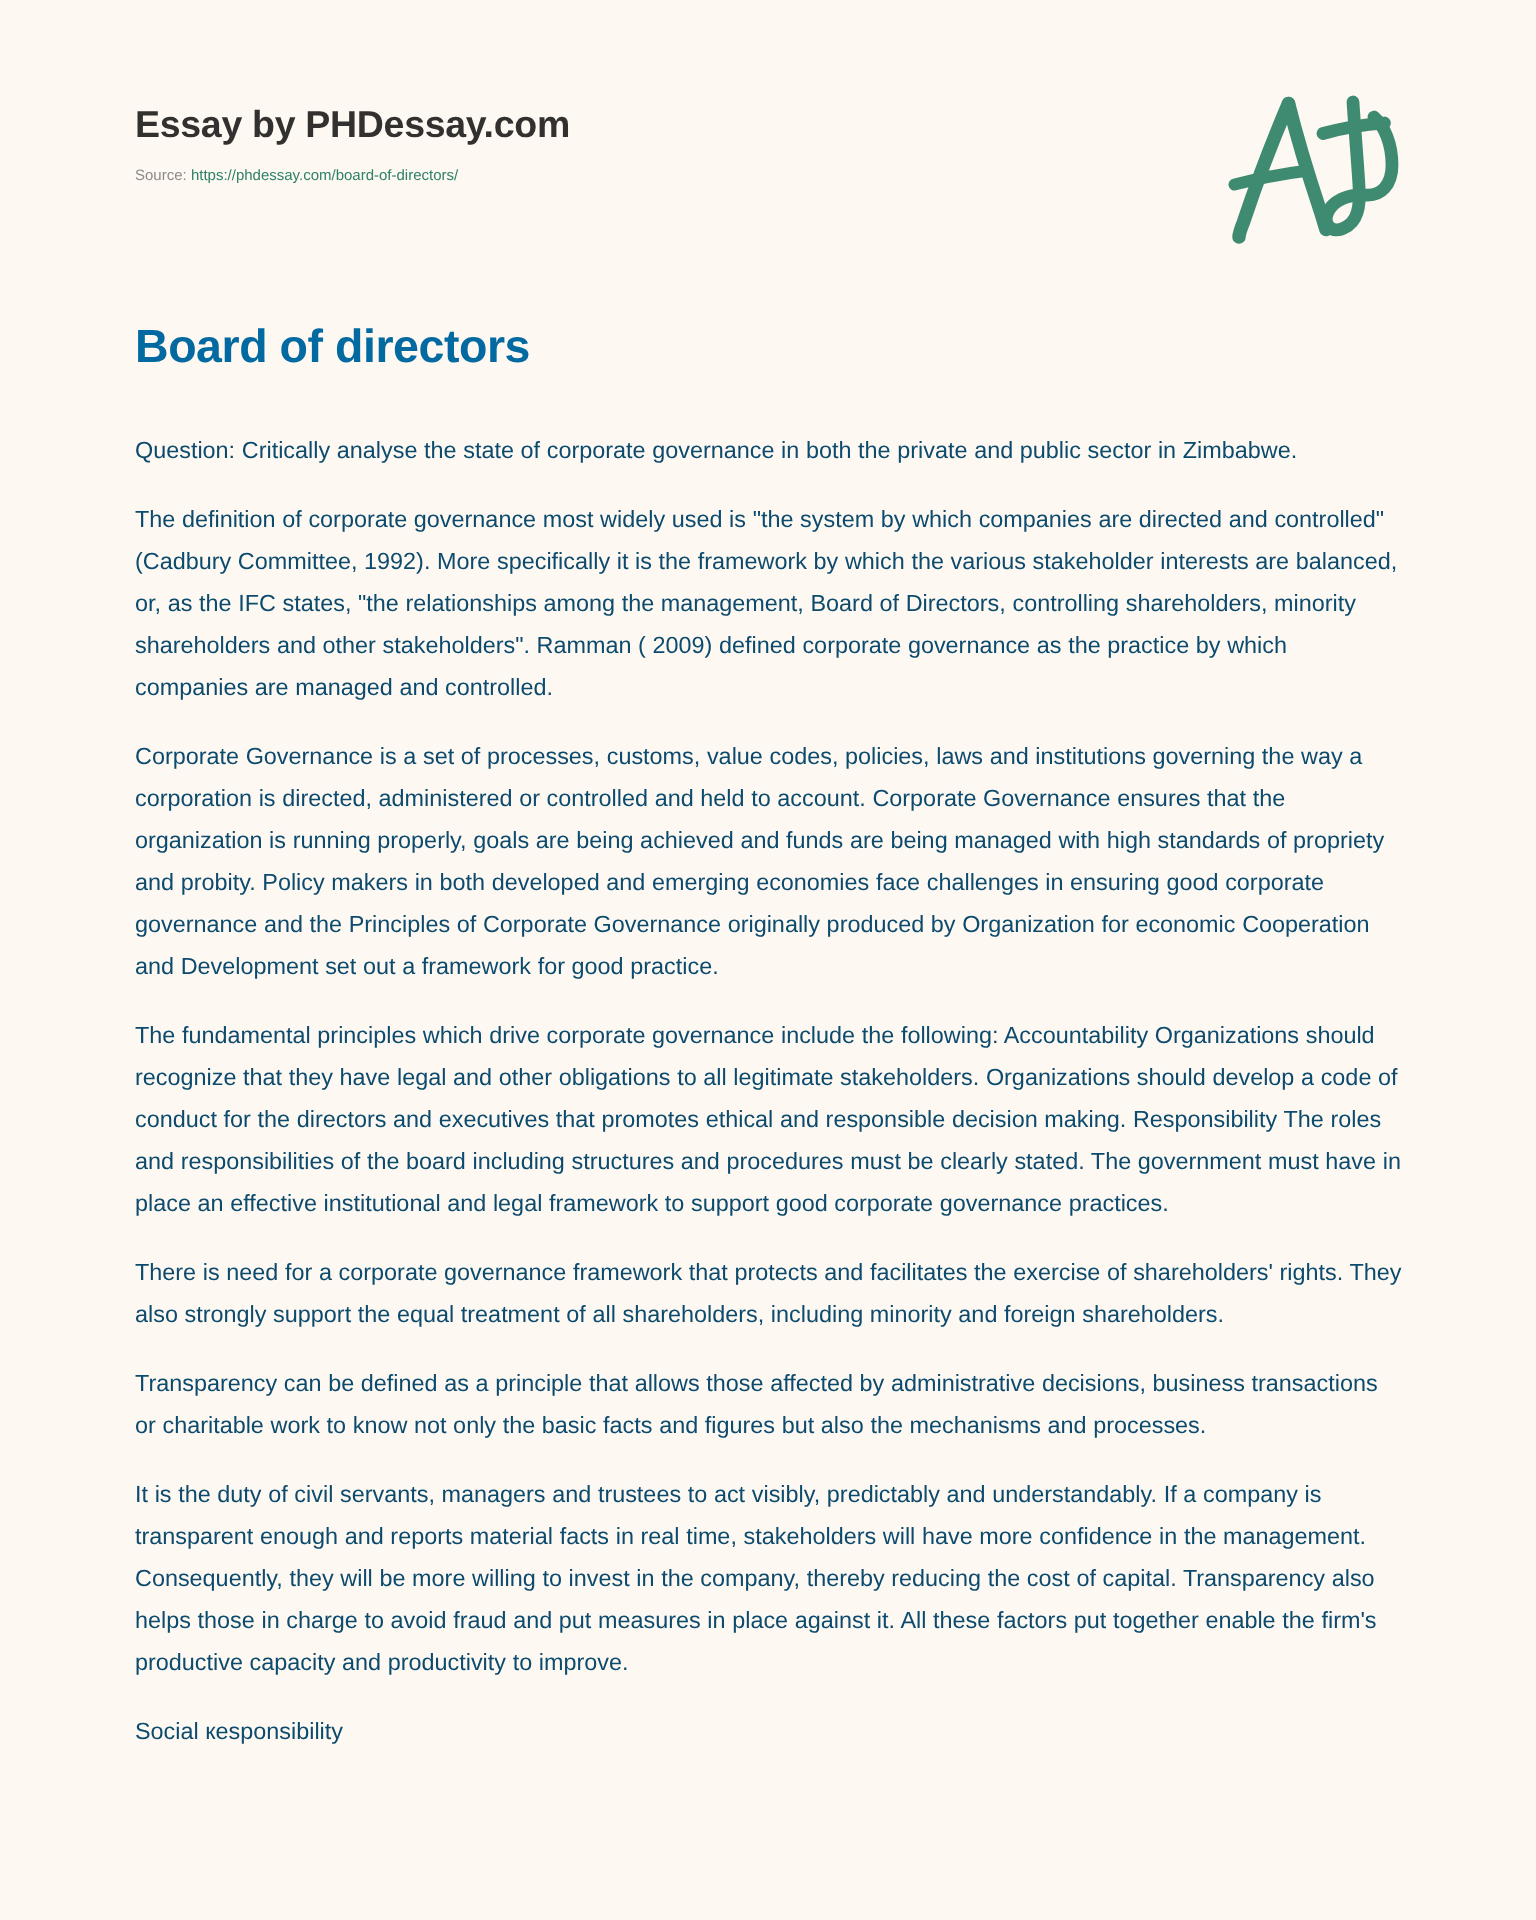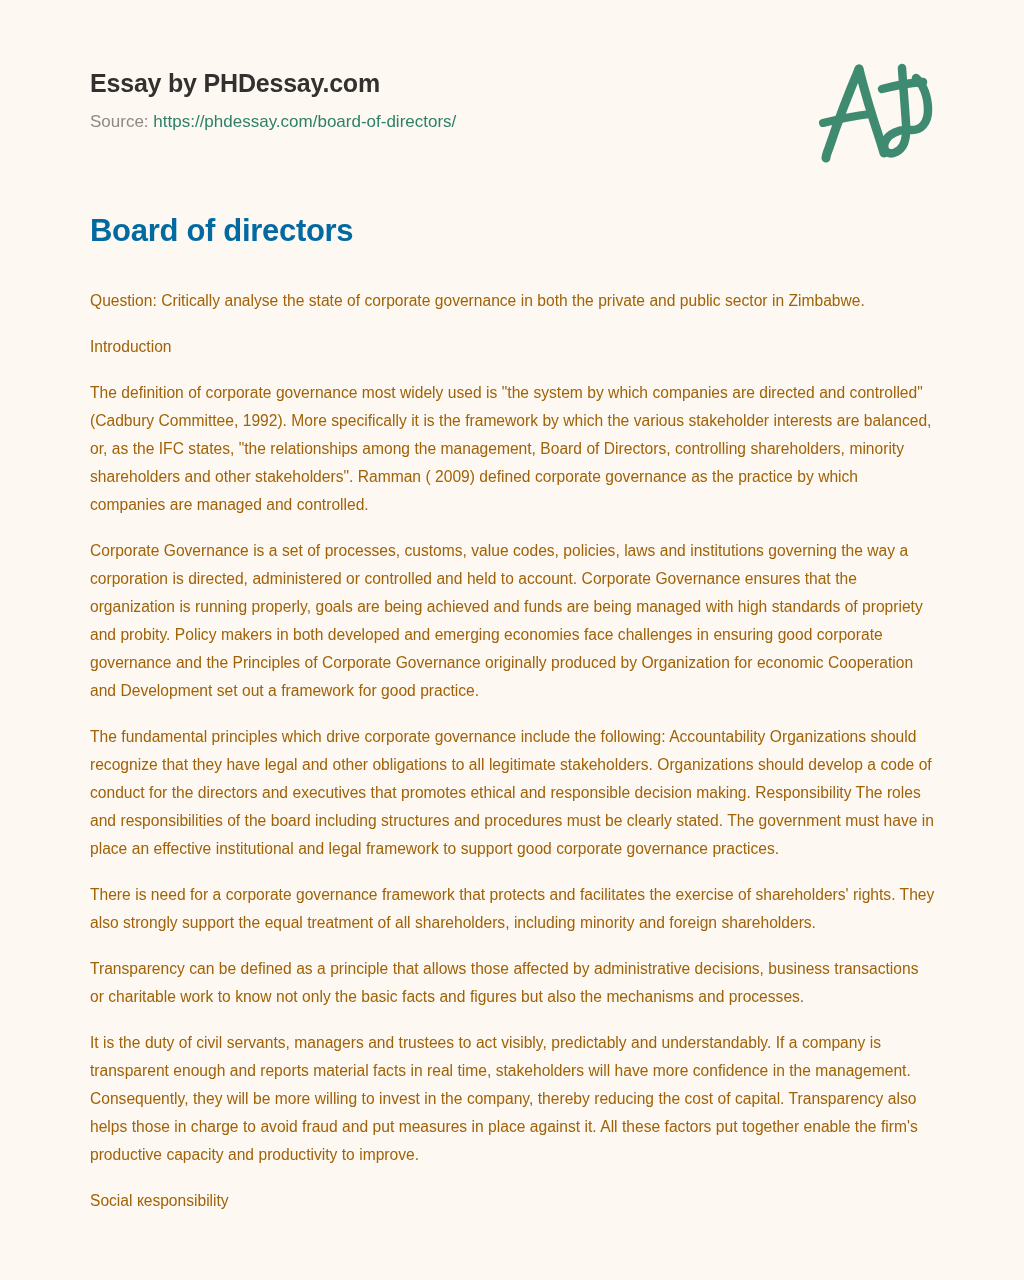--- a/index.html
+++ b/index.html
@@ -42,21 +42,21 @@
     font-weight: bold;
     color: #33312f;
     letter-spacing: -0.2px;
     line-height: 1.2;
     margin: 0;
     white-space: nowrap;
   }
 
   .source-line {
     margin-top: 13px;
-    font-size: 17px;
+    font-size: 10px;
     color: #8d8a86;
     white-space: nowrap;
     line-height: 1.3;
   }
 
   .source-label {
     color: #8d8a86;
   }
 
   .source-url {
@@ -91,21 +91,21 @@
     font-weight: bold;
     color: #0369a1;
     letter-spacing: -0.3px;
     margin: 0 0 36px 0;
     line-height: 1.25;
   }
 
   .para {
     font-size: 15.6px;
     line-height: 28px;
-    color: #a16207;
+    color: #0c4a6e;
     margin: 0 0 18px 0;
     text-align: left;
     word-spacing: 0.1px;
   }
 
   .para.heading-line {
     margin-bottom: 18px;
   }
 
   .para:last-child {
@@ -147,21 +147,20 @@
       </svg>
     </div>
 
   </div>
 
   <div class="article">
 
     <h1 class="doc-title">Board of directors</h1>
 
     <p class="para">Question: Critically analyse the state of corporate governance in both the private and public sector in Zimbabwe.</p>
-    <p class="para heading-line">Introduction</p>
     <p class="para">The definition of corporate governance most widely used is "the system by which companies are directed and controlled" (Cadbury Committee, 1992). More specifically it is the framework by which the various stakeholder interests are balanced, or, as the IFC states, "the relationships among the management, Board of Directors, controlling shareholders, minority shareholders and other stakeholders". Ramman ( 2009) defined corporate governance as the practice by which companies are managed and controlled.</p>
     <p class="para">Corporate Governance is a set of processes, customs, value codes, policies, laws and institutions governing the way a corporation is directed, administered or controlled and held to account. Corporate Governance ensures that the organization is running properly, goals are being achieved and funds are being managed with high standards of propriety and probity. Policy makers in both developed and emerging economies face challenges in ensuring good corporate governance and the Principles of Corporate Governance originally produced by Organization for economic Cooperation and Development set out a framework for good practice.</p>
     <p class="para">The fundamental principles which drive corporate governance include the following: Accountability Organizations should recognize that they have legal and other obligations to all legitimate stakeholders. Organizations should develop a code of conduct for the directors and executives that promotes ethical and responsible decision making. Responsibility The roles and responsibilities of the board including structures and procedures must be clearly stated. The government must have in place an effective institutional and legal framework to support good corporate governance practices.</p>
     <p class="para">There is need for a corporate governance framework that protects and facilitates the exercise of shareholders' rights. They also strongly support the equal treatment of all shareholders, including minority and foreign shareholders.</p>
     <p class="para">Transparency can be defined as a principle that allows those affected by administrative decisions, business transactions or charitable work to know not only the basic facts and figures but also the mechanisms and processes.</p>
     <p class="para">It is the duty of civil servants, managers and trustees to act visibly, predictably and understandably. If a company is transparent enough and reports material facts in real time, stakeholders will have more confidence in the management. Consequently, they will be more willing to invest in the company, thereby reducing the cost of capital. Transparency also helps those in charge to avoid fraud and put measures in place against it. All these factors put together enable the firm's productive capacity and productivity to improve.</p>
     <p class="para heading-line">Social кesponsibility</p>
 
   </div>
 

